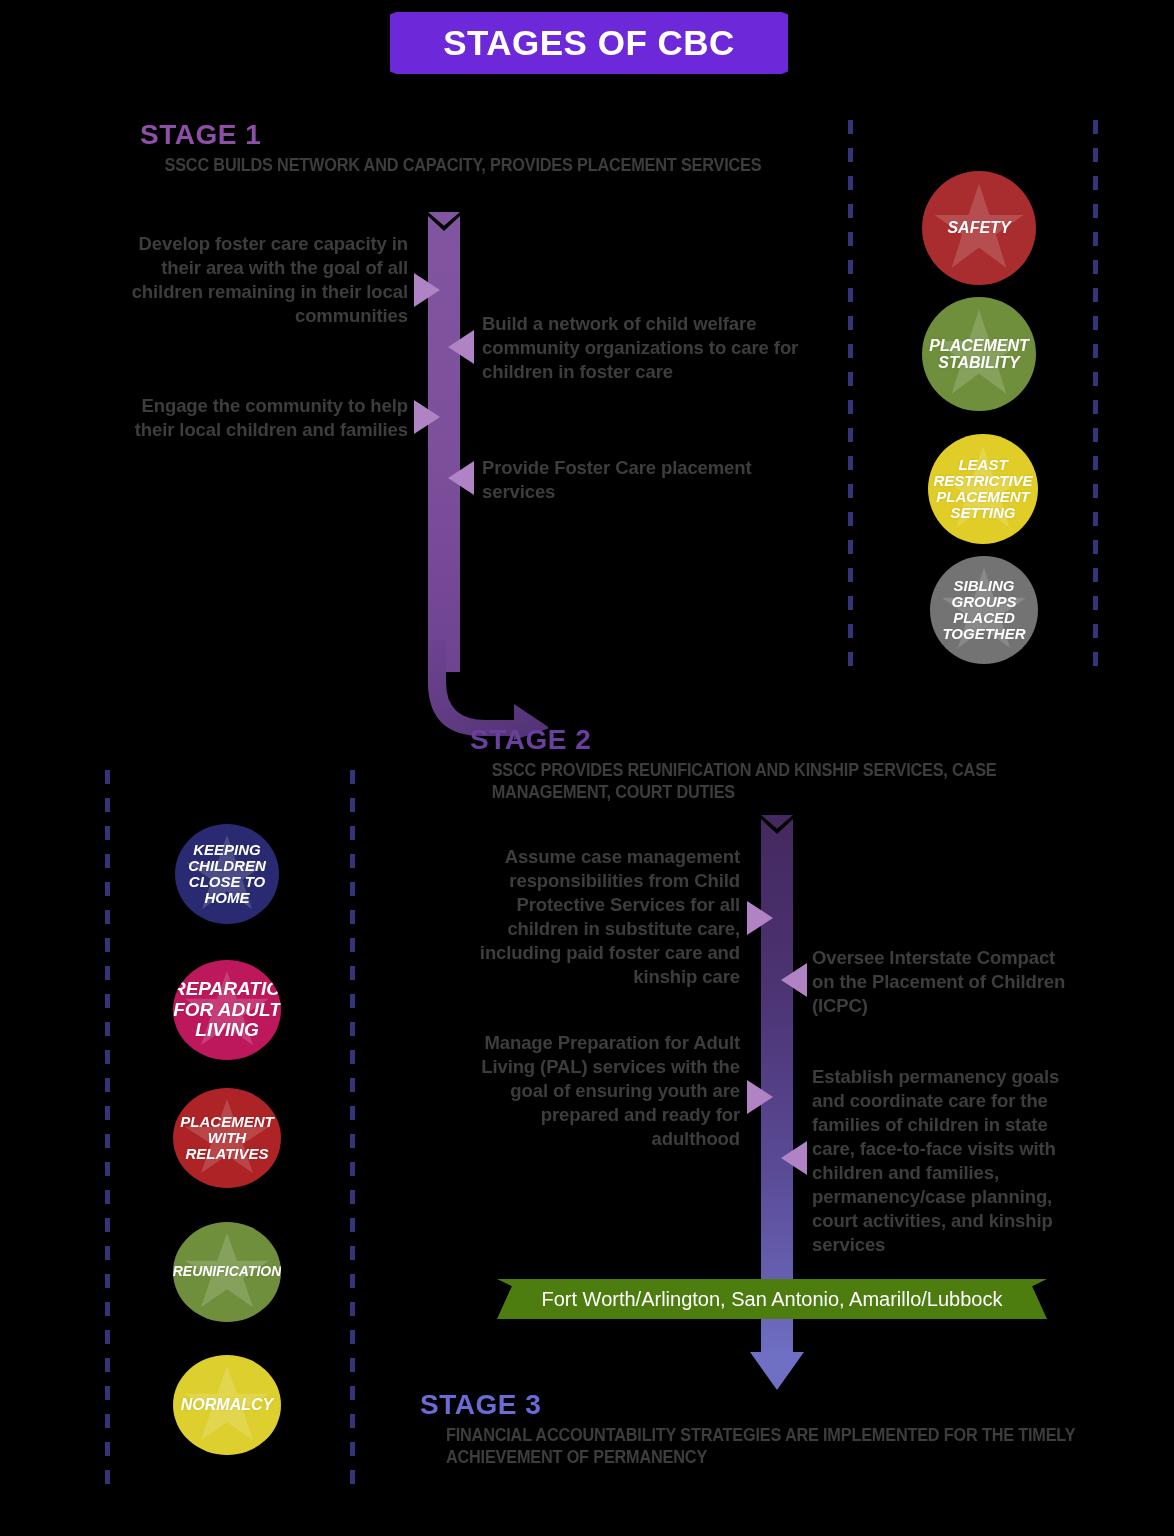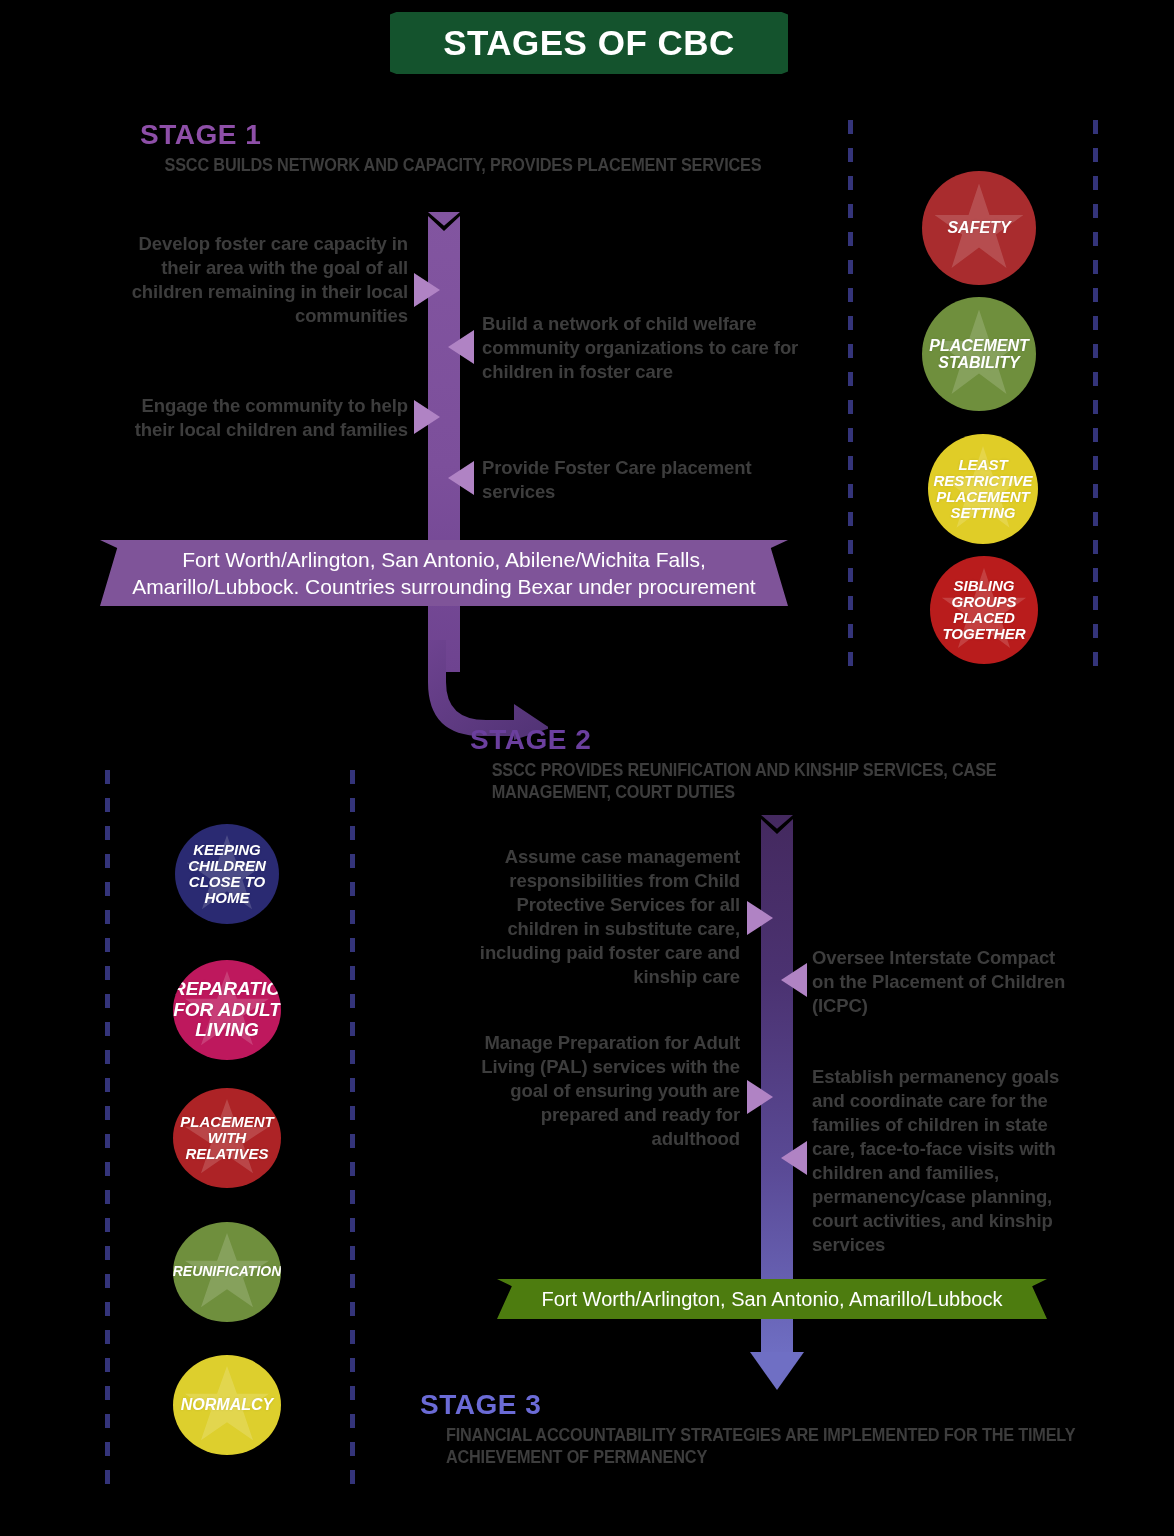--- a/index.html
+++ b/index.html
@@ -16,21 +16,21 @@
     overflow: hidden;
   }
 
   
   .title-banner {
     position: absolute;
     left: 390px;
     top: 12px;
     width: 398px;
     height: 62px;
-    background: #14532d;
+    background: #6d28d9;
     display: flex;
     align-items: center;
     justify-content: center;
     clip-path: polygon(0% 4%, 1.6% 0%, 98.4% 0%, 100% 4%, 100% 96%, 98.4% 100%, 1.6% 100%, 0% 96%);
   }
   .title-banner span {
     color: #ffffff;
     font-size: 35px;
     font-weight: bold;
     letter-spacing: 0.5px;
@@ -219,37 +219,34 @@
   <div class="tri tri-right" style="left:414px; top:273px;"></div>
   <div class="tri tri-left" style="left:448px; top:330px;"></div>
   <div class="tri tri-right" style="left:414px; top:400px;"></div>
   <div class="tri tri-left" style="left:448px; top:461px;"></div>
 
   <div class="callout right-align" style="left:108px; top:232px; width:300px;">Develop foster care capacity in their area with the goal of all children remaining in their local communities</div>
   <div class="callout left-align" style="left:482px; top:312px; width:320px;">Build a network of child welfare community organizations to care for children in foster care</div>
   <div class="callout right-align" style="left:108px; top:394px; width:300px;">Engage the community to help their local children and families</div>
   <div class="callout left-align" style="left:482px; top:456px; width:300px;">Provide Foster Care placement services</div>
 
-  <div class="ribbon" id="ribbon1">
-    <span>Fort Worth/Arlington, San Antonio, Abilene/Wichita Falls, Amarillo/Lubbock. Countries surrounding Bexar under procurement</span>
-  </div>
 
   <div class="circle" style="left:922px; top:171px; width:114px; height:114px; background:#a92c2e; font-size:16px;">
     <div class="star"></div>
     <div class="ctext">SAFETY</div>
   </div>
   <div class="circle" style="left:922px; top:297px; width:114px; height:114px; background:#6f8f3d; font-size:16px;">
     <div class="star"></div>
     <div class="ctext">PLACEMENT STABILITY</div>
   </div>
   <div class="circle" style="left:928px; top:434px; width:110px; height:110px; background:#e0cd27; font-size:15px;">
     <div class="star"></div>
     <div class="ctext">LEAST RESTRICTIVE PLACEMENT SETTING</div>
   </div>
-  <div class="circle" style="left:930px; top:556px; width:108px; height:108px; background:#b91c1c; font-size:15px;justify-content:center;">
+  <div class="circle" style="left:930px; top:556px; width:108px; height:108px; background:#737373; font-size:15px;justify-content:center;">
     <div class="star"></div>
     <div class="ctext">SIBLING GROUPS PLACED TOGETHER</div>
   </div>
 
   <div class="circle" style="left:175px; top:824px; width:104px; height:100px; background:#2a2a72; font-size:15px;">
     <div class="star"></div>
     <div class="ctext">KEEPING CHILDREN CLOSE TO HOME</div>
   </div>
   <div class="circle" style="left:173px; top:960px; width:108px; height:100px; background:#be185d; font-size:19px;">
     <div class="star"></div>

